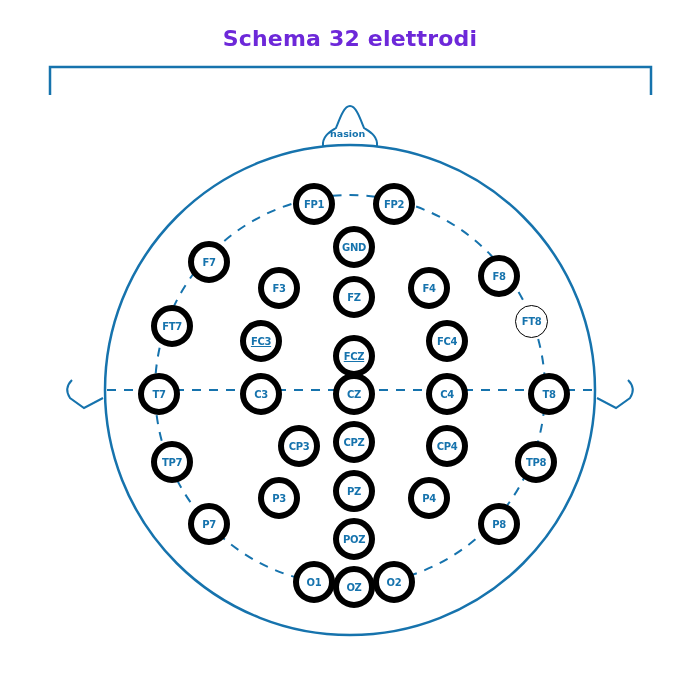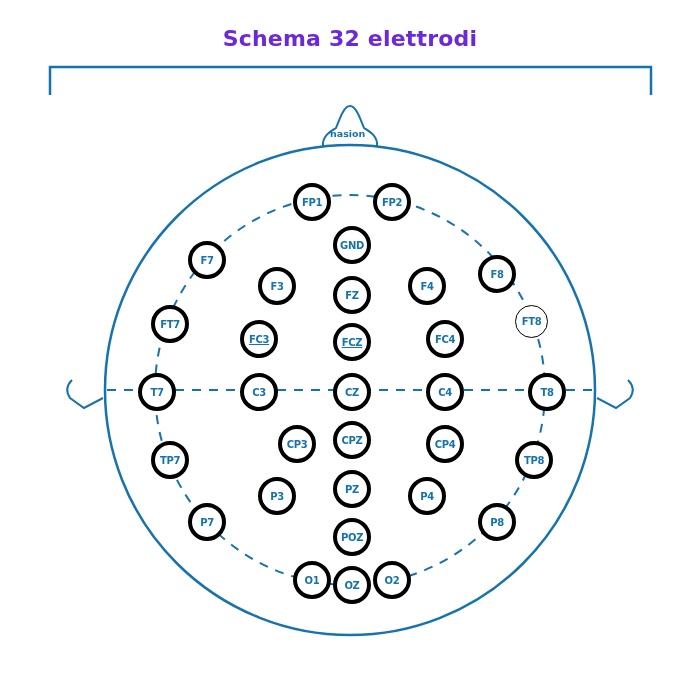--- a/index.html
+++ b/index.html
@@ -1,19 +1,19 @@
 <!DOCTYPE html>
 <html><head>
 <meta charset="utf-8">
 <style>
   html, body { margin: 0; padding: 0; background: #ffffff; }
   body { width: 700px; height: 700px; position: relative; overflow: hidden; font-family: "DejaVu Sans", sans-serif; }
   .title { position: absolute; left: 0; top: 26px; width: 700px; text-align: center; color: #6d28d9; font-size: 22px; font-weight: bold; letter-spacing: 0.2px; }
   svg.diagram { position: absolute; left: 0; top: 0; }
-  .node { position: absolute; width: 30px; height: 30px; margin-left: -17px; margin-top: -17px; border: 4px solid #000000; border-radius: 50%; background: #ffffff; display: flex; align-items: center; justify-content: center; color: #1673ad; font-size: 10px; font-weight: bold; letter-spacing: -0.3px; }
+  .node { position: absolute; width: 30px; height: 30px; margin-left: -17px; margin-top: -17px; border: 6px solid #000000; border-radius: 50%; background: #ffffff; display: flex; align-items: center; justify-content: center; color: #1673ad; font-size: 10px; font-weight: bold; letter-spacing: -0.3px; }
   .node.thin { border-width: 1.2px; width: 31px; height: 31px; }
   .nasion { position: absolute; left: 330px; top: 128px; width: 40px; text-align: left; color: #1673ad; font-size: 9.5px; font-weight: bold; }
 </style>
 </head>
 <body>
 
 <div class="title">Schema 32 elettrodi</div>
 
 <svg class="diagram" width="700" height="700" viewBox="0 0 700 700">
 
@@ -40,21 +40,21 @@
 <div class="node" style="left: 390px; top: 200px; text-align: right;">FP2</div>
 <div class="node" style="left: 350px; top: 243px;">GND</div>
 <div class="node" style="left: 205px; top: 258px;">F7</div>
 <div class="node" style="left: 495px; top: 272px;">F8</div>
 <div class="node" style="left: 275px; top: 284px;">F3</div>
 <div class="node" style="left: 350px; top: 293px;">FZ</div>
 <div class="node" style="left: 425px; top: 284px;">F4</div>
 <div class="node" style="left: 168px; top: 322px;">FT7</div>
 <div class="node thin" style="left: 532px; top: 322px;">FT8</div>
 <div class="node" style="left: 257px; top: 337px; text-decoration: underline;">FC3</div>
-<div class="node" style="left: 350px; top: 340px; text-decoration: underline;">FCZ</div>
+<div class="node" style="left: 350px; top: 352px; text-decoration: underline;">FCZ</div>
 <div class="node" style="left: 443px; top: 337px;">FC4</div>
 <div class="node" style="left: 155px; top: 390px;">T7</div>
 <div class="node" style="left: 257px; top: 390px;">C3</div>
 <div class="node" style="left: 350px; top: 390px;">CZ</div>
 <div class="node" style="left: 443px; top: 390px;">C4</div>
 <div class="node" style="left: 545px; top: 390px; text-align: center;">T8</div>
 <div class="node" style="left: 168px; top: 458px;">TP7</div>
 <div class="node" style="left: 257px; top: 442px; margin-left: 21px;">CP3</div>
 <div class="node" style="left: 350px; top: 438px;">CPZ</div>
 <div class="node" style="left: 443px; top: 442px;">CP4</div>

